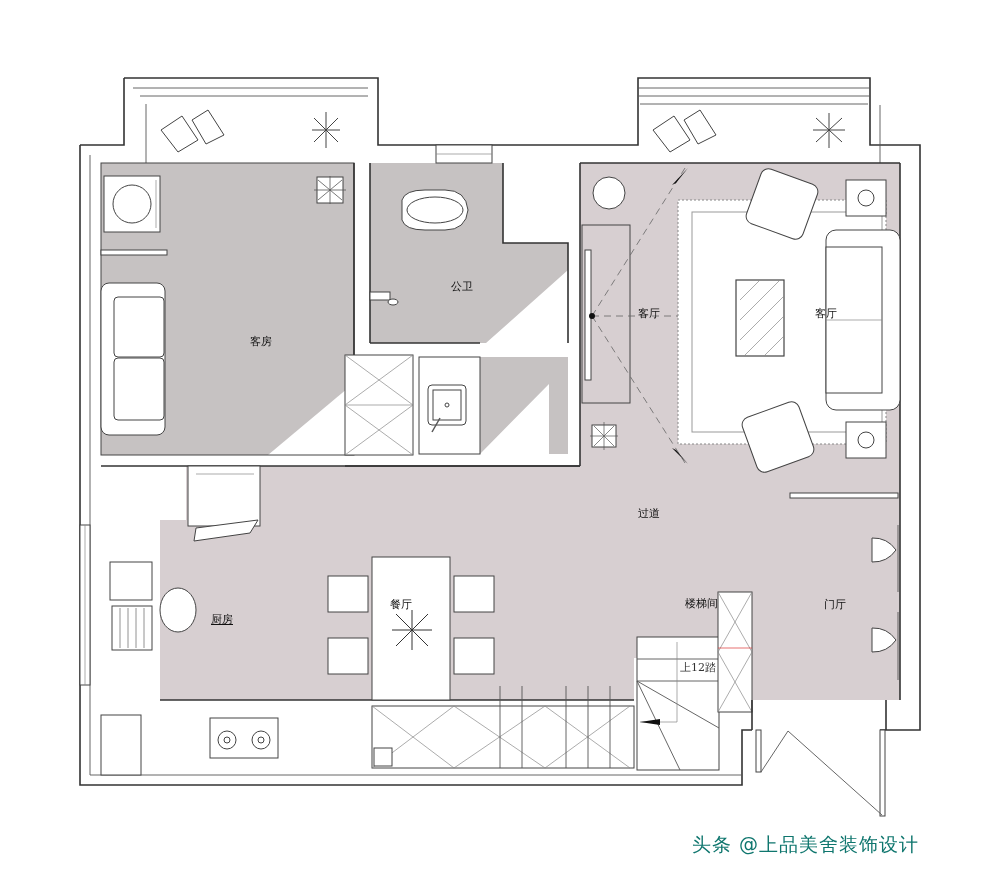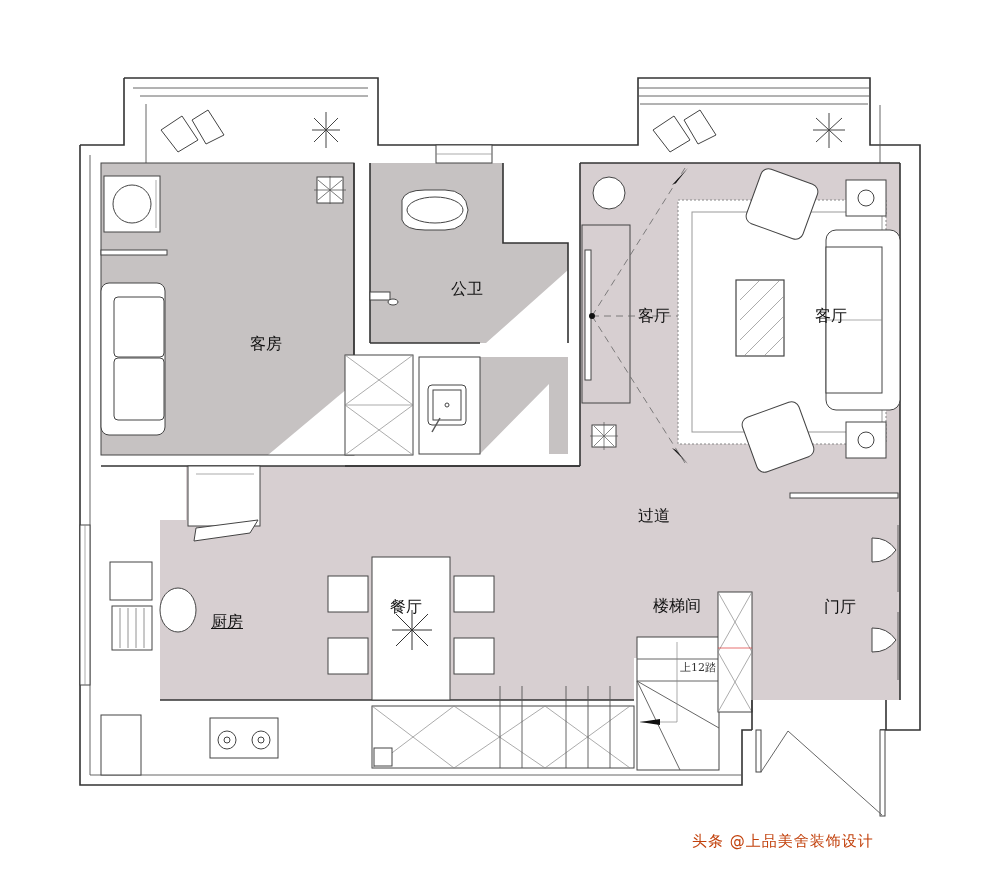--- a/index.html
+++ b/index.html
@@ -4,23 +4,23 @@
 <style>
   html, body { margin:0; padding:0; background:#ffffff; }
   body { width:1000px; height:879px; position:relative; overflow:hidden; font-family:"DejaVu Sans", sans-serif; }
   svg { position:absolute; left:0; top:0; }
   .wall { fill:none; stroke:#333; stroke-width:1.6; }
   .thin { fill:none; stroke:#555; stroke-width:0.9; }
   .fine { fill:none; stroke:#888; stroke-width:0.7; }
   .floor-grey { fill:#c6c2c2; }
   .floor-pink { fill:#d7cfd1; }
   .white { fill:#ffffff; stroke:#444; stroke-width:1; }
-  .label { position:absolute; font-size:16px; color:#111; font-family:"DejaVu Sans", sans-serif; white-space:nowrap; }
+  .label { position:absolute; font-size:11px; color:#111; font-family:"DejaVu Sans", sans-serif; white-space:nowrap; }
   .small { font-size:11px; font-family:"DejaVu Serif", serif; color:#333; }
-  .watermark { position:absolute; left:692px; top:832px; font-size:15px; color:#c2410c; letter-spacing:1px;
+  .watermark { position:absolute; left:692px; top:832px; font-size:19px; color:#0f766e; letter-spacing:1px;
                text-shadow: 1px 1px 0 #fff, -1px -1px 0 #fff, 1px -1px 0 #fff, -1px 1px 0 #fff, 0 0 3px #fff; font-family:"DejaVu Sans", sans-serif; }
 </style>
 </head>
 <body>
 
 <svg width="1000" height="879" viewBox="0 0 1000 879">
 
   <polygon class="floor-grey" points="101,163 354,163 354,383 268,455 101,455"></polygon>
 
   <polygon class="floor-grey" points="370,163 503,163 503,243 568,243 568,270 486,343 370,343"></polygon>
@@ -252,17 +252,17 @@
   </g>
 </svg>
 
 <div class="label" style="left:250px; top:334px;">客房</div>
 <div class="label" style="left:451px; top:279px;">公卫</div>
 <div class="label" style="left:638px; top:306px;">客厅</div>
 <div class="label" style="left:815px; top:306px;">客厅</div>
 <div class="label" style="left:608px; top:506px;margin-left:30px;">过道</div>
 <div class="label" style="left:390px; top:566px;margin-top:31px;">餐厅</div>
 <div class="label" style="left:211px; top:612px;text-decoration:underline;">厨房</div>
-<div class="label" style="left:653px; top:596px;">楼梯间</div>
+<div class="label" style="left:685px; top:596px;">楼梯间</div>
 <div class="label" style="left:800px; top:597px;margin-left:24px;">门厅</div>
 <div class="label small" style="left:680px; top:660px;">上12踏</div>
 
 <div class="watermark">头条 @上品美舍装饰设计</div>
 
 </body></html>

